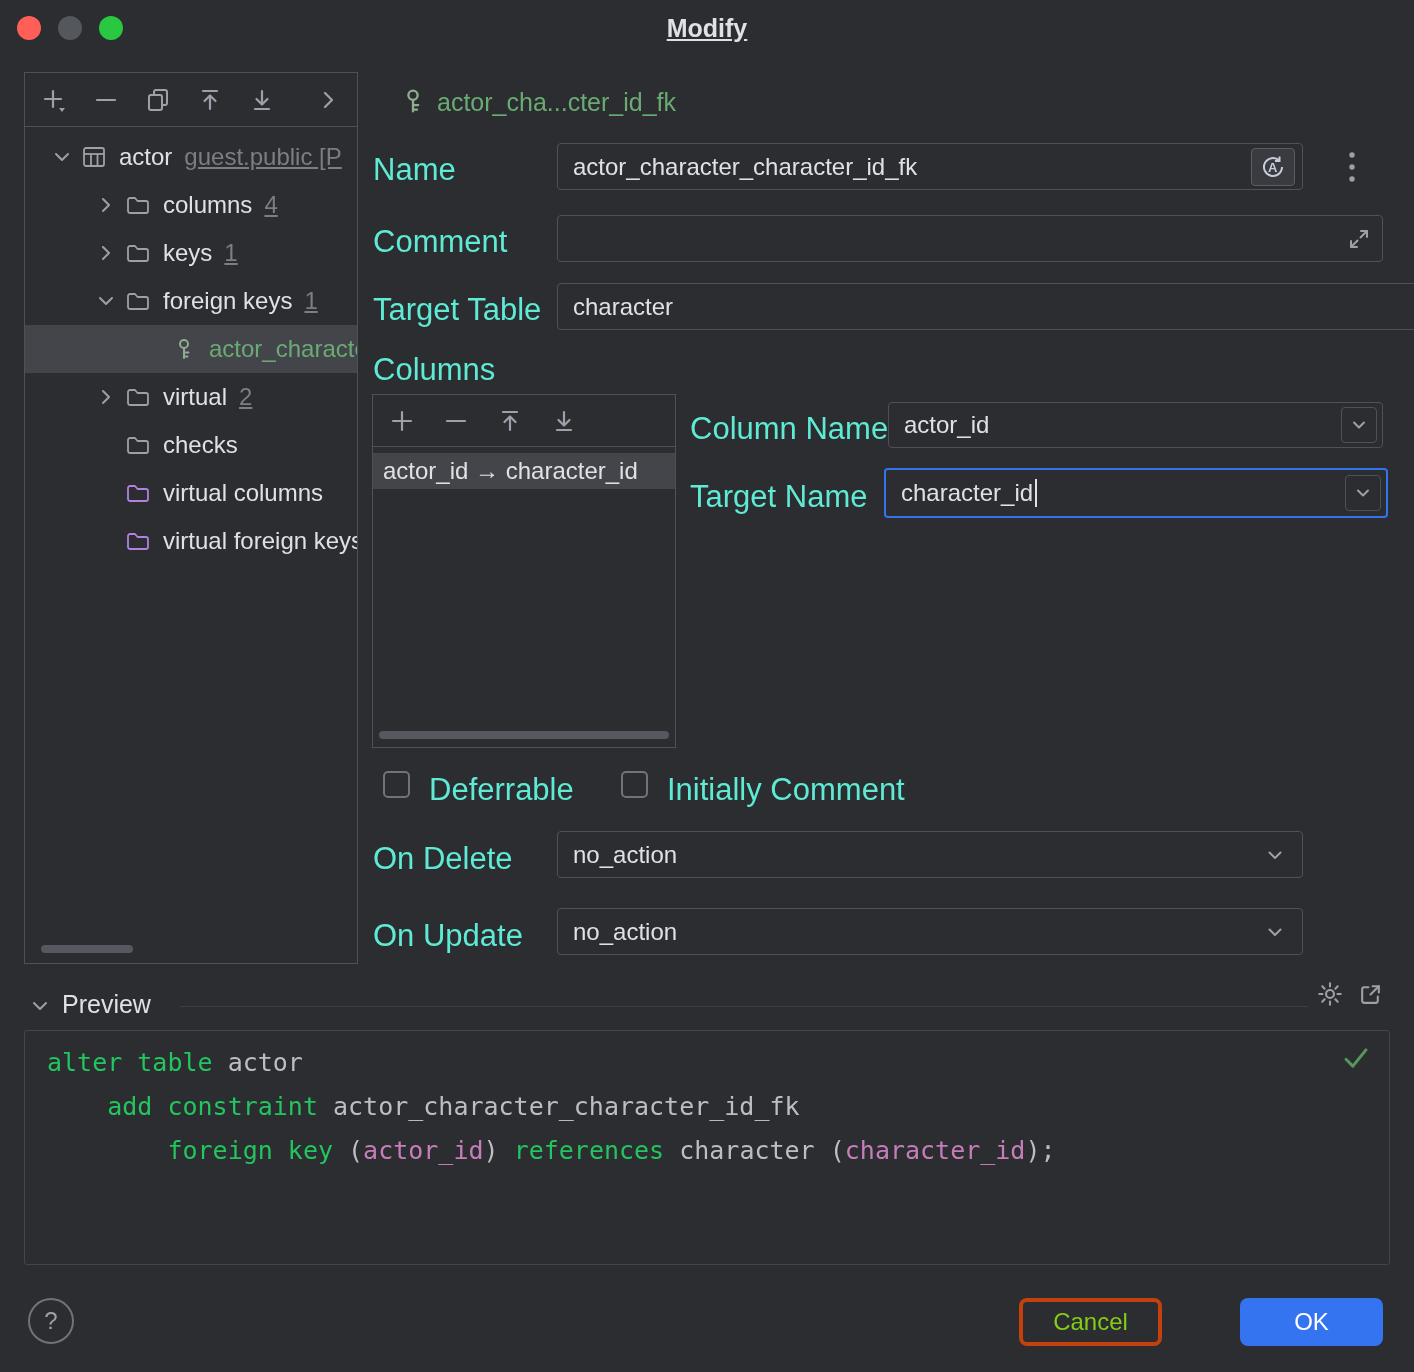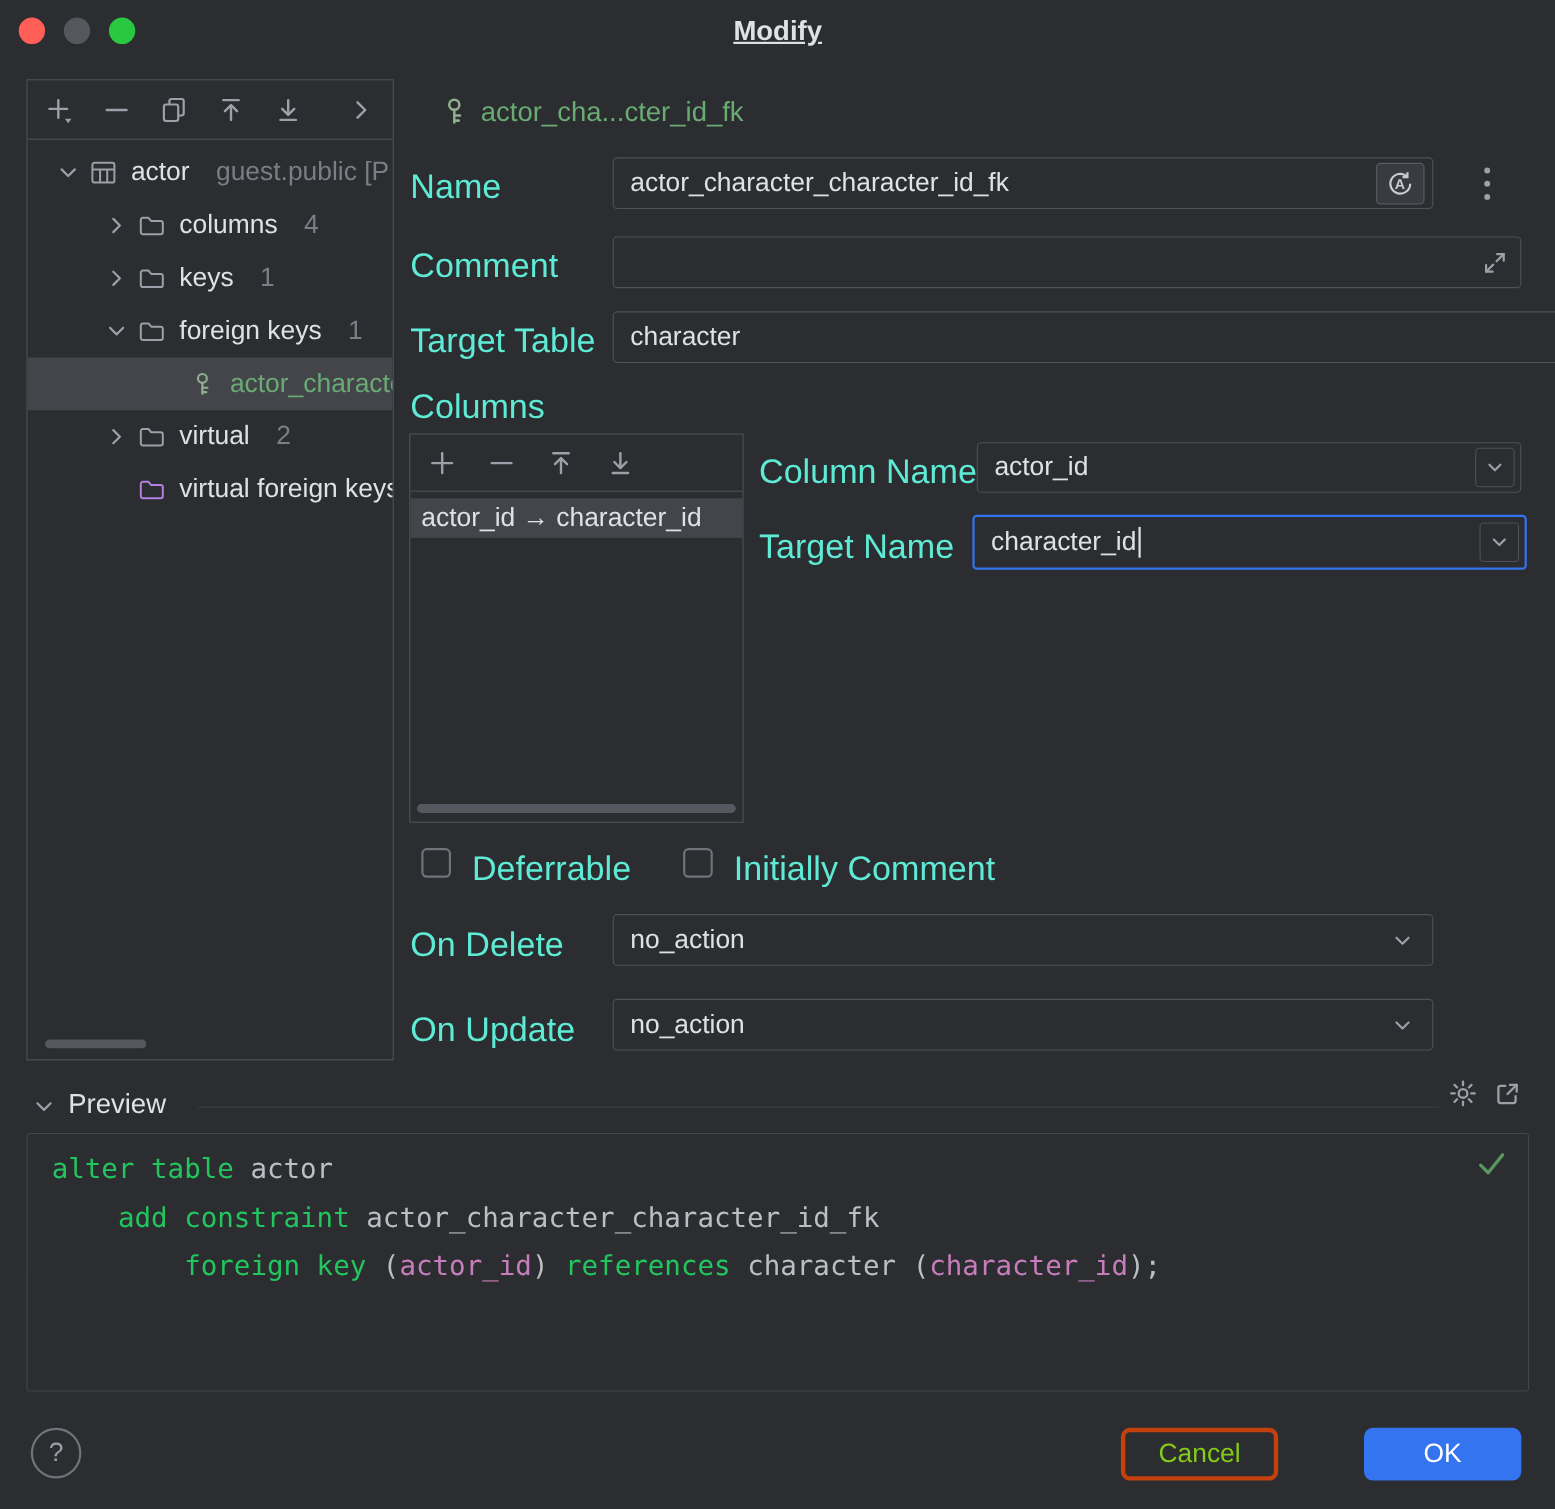--- a/index.html
+++ b/index.html
@@ -29,21 +29,21 @@
   .tbtn { width:30px; height:30px; display:flex; align-items:center; justify-content:center; }
   .tbtn-last { margin-left:auto; }
   .tree-content { position:absolute; left:0; top:60px; right:0; }
   .tree-row { height:48px; display:flex; align-items:center; font-size:24px;
     white-space:nowrap; overflow:hidden; cursor:default; }
   .tree-row.selected { background:#43454a; }
   .tree-chevron { width:38px; display:flex; justify-content:center; flex:none; }
   .tree-icon { margin-right:12px; display:flex; flex:none; }
   .tree-label { color:#dfe1e5; }
   .tree-label.green { color:#6aab73; }
-  .tree-extra { color:#7a7e85; margin-left:24px; }
+  .tree-extra { color:#7a7e85; margin-left:12px;text-decoration:underline; }
   .hscroll { position:absolute; background:#55585e; border-radius:4px; height:8px; }
   .tree-hscroll { left:16px; bottom:10px; width:92px; }
 
   
   .fk-header-icon { position:absolute; left:398px; top:86px; }
   .fk-header-label { position:absolute; left:437px; top:88px; font-size:25px; color:#6aab73; }
 
   .flabel { position:absolute; font-size:31px; color:#5eead4; }
   .field { position:absolute; border:1px solid #4e5157; border-radius:4px;
     font-size:24px; color:#dfe1e5; display:flex; align-items:center; padding:0 15px; }
@@ -232,20 +232,38 @@
           <svg width="26" height="26" viewBox="0 0 26 26" fill="none" stroke="#9da0a8" stroke-width="1.8" stroke-linejoin="round">
             <path d="M3 8 a2 2 0 0 1 2 -2 h5 l2.5 3 H21 a2 2 0 0 1 2 2 v8 a2 2 0 0 1 -2 2 H5 a2 2 0 0 1 -2 -2 z"></path>
           </svg>
         </span>
         <span class="tree-label">virtual</span>
         <span class="tree-extra">2</span>
       </div>
       <div class="tree-row" style="padding-left: 62px;">
         <span class="tree-chevron"></span>
         <span class="tree-icon">
+          <svg width="26" height="26" viewBox="0 0 26 26" fill="none" stroke="#9da0a8" stroke-width="1.8" stroke-linejoin="round">
+            <path d="M3 8 a2 2 0 0 1 2 -2 h5 l2.5 3 H21 a2 2 0 0 1 2 2 v8 a2 2 0 0 1 -2 2 H5 a2 2 0 0 1 -2 -2 z"></path>
+          </svg>
+        </span>
+        <span class="tree-label">checks</span>
+      </div>
+      <div class="tree-row" style="padding-left: 62px;">
+        <span class="tree-chevron"></span>
+        <span class="tree-icon">
+          <svg width="26" height="26" viewBox="0 0 26 26" fill="none" stroke="#b180e0" stroke-width="1.8" stroke-linejoin="round">
+            <path d="M3 8 a2 2 0 0 1 2 -2 h5 l2.5 3 H21 a2 2 0 0 1 2 2 v8 a2 2 0 0 1 -2 2 H5 a2 2 0 0 1 -2 -2 z"></path>
+          </svg>
+        </span>
+        <span class="tree-label">virtual columns</span>
+      </div>
+      <div class="tree-row" style="padding-left: 62px;">
+        <span class="tree-chevron"></span>
+        <span class="tree-icon">
           <svg width="26" height="26" viewBox="0 0 26 26" fill="none" stroke="#b180e0" stroke-width="1.8" stroke-linejoin="round">
             <path d="M3 8 a2 2 0 0 1 2 -2 h5 l2.5 3 H21 a2 2 0 0 1 2 2 v8 a2 2 0 0 1 -2 2 H5 a2 2 0 0 1 -2 -2 z"></path>
           </svg>
         </span>
         <span class="tree-label">virtual foreign keys</span>
       </div>
     </div>
   <div class="hscroll tree-hscroll"></div>
 </div>
 

